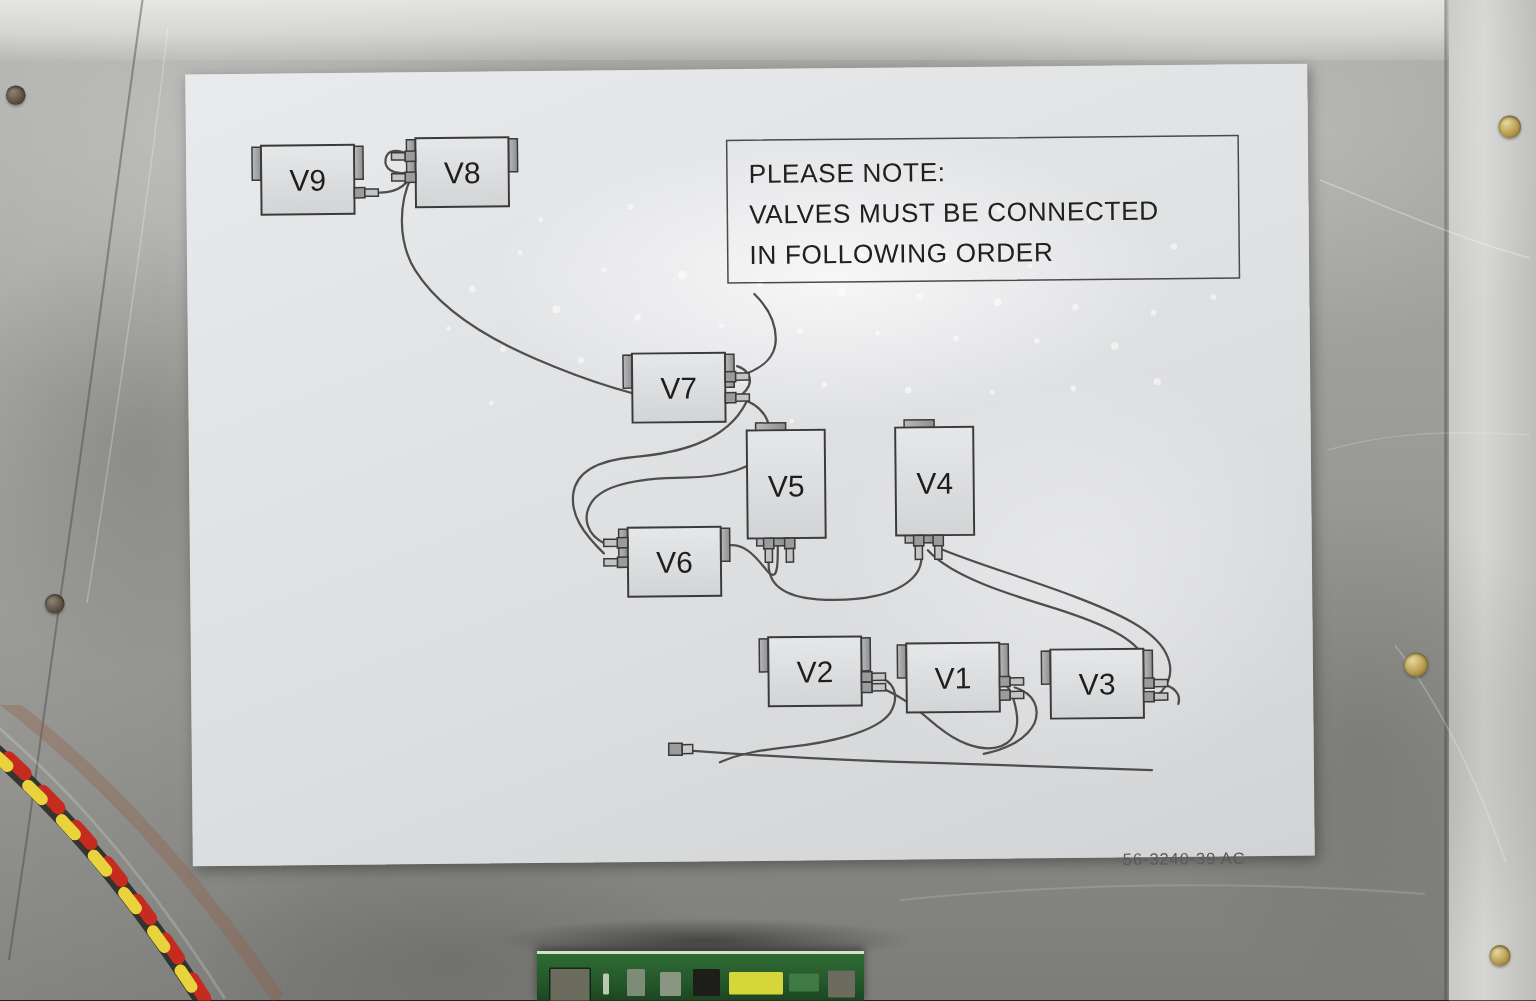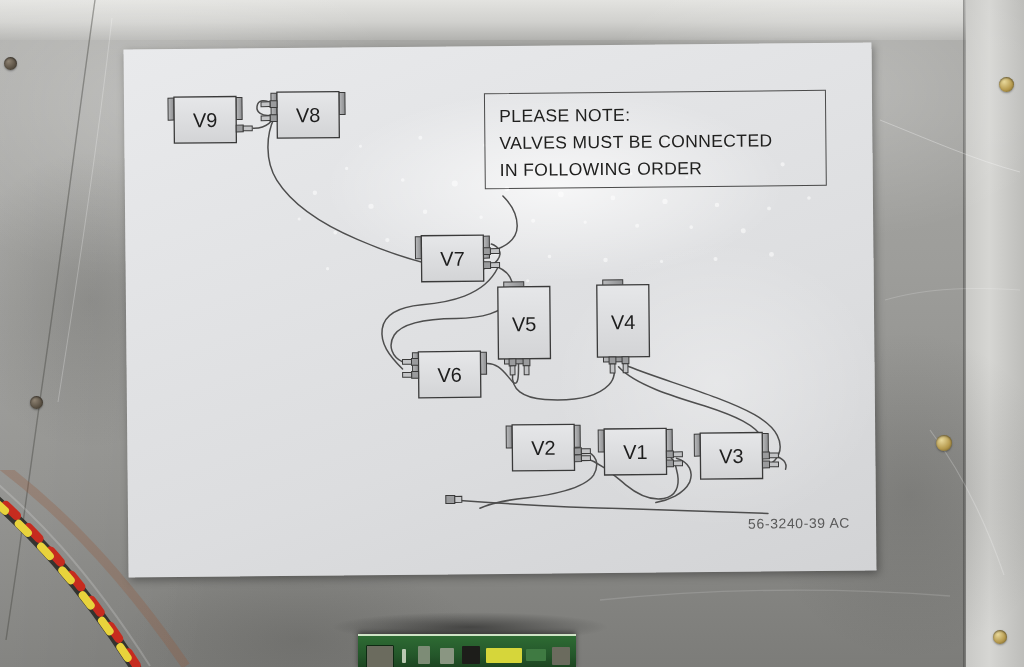--- a/index.html
+++ b/index.html
@@ -84,21 +84,21 @@
   }
   .note-line{
     position:absolute;left:14px;color:#20201f;font-size:17.5px;letter-spacing:.4px;
     white-space:nowrap;
   }
   .note-line.l0{top:12px;}
   .note-line.l1{top:39px;}
   .note-line.l2{top:66px;}
 
   .partno{
-    position:absolute;left:620px;top:472px;color:#5a5a5a;font-size:14px;letter-spacing:.6px;
+    position:absolute;left:620px;top:524px;color:#5a5a5a;font-size:11px;letter-spacing:.6px;
   }
 
   #diagram{position:absolute;left:0;top:0;width:748px;height:528px;}
 
   .vlabel{
     fill:#1e1e1e;font-family:"Liberation Sans",sans-serif;font-size:20px;
     text-anchor:middle;dominant-baseline:middle;
   }
 </style>
 </head>

